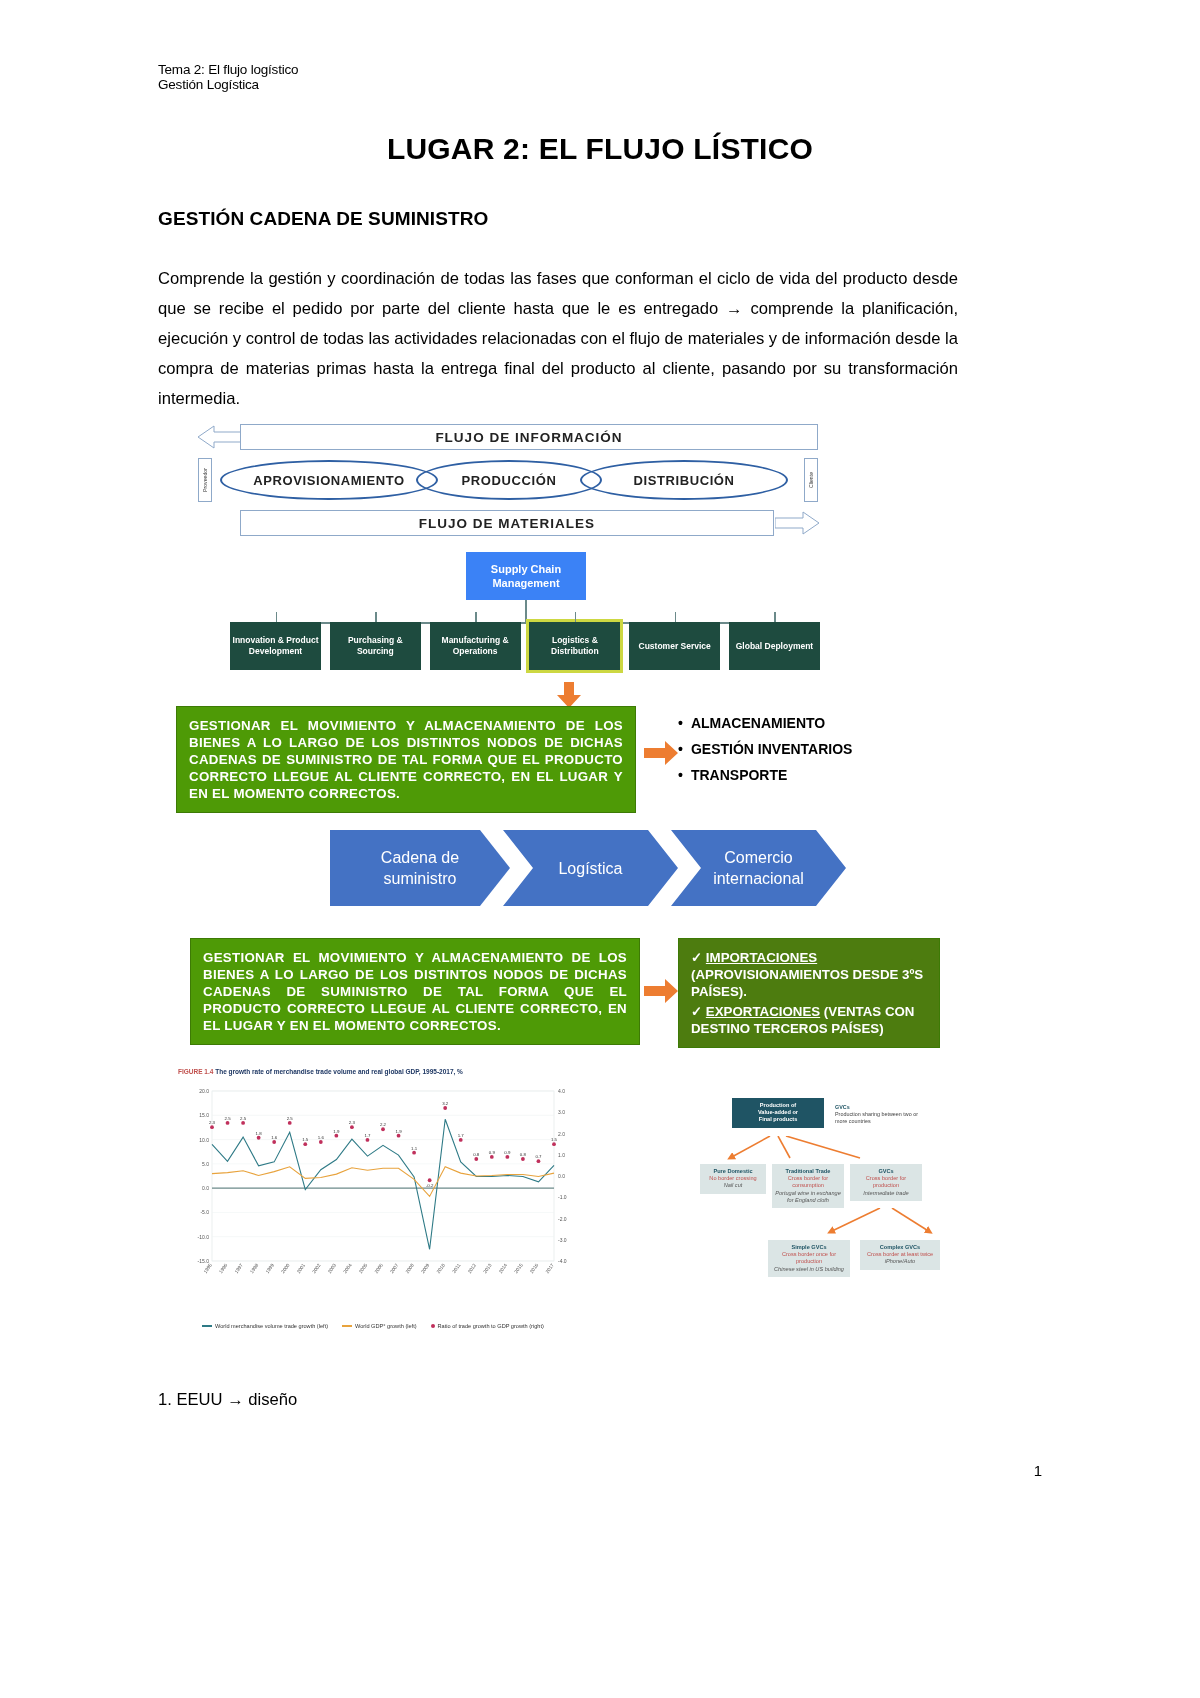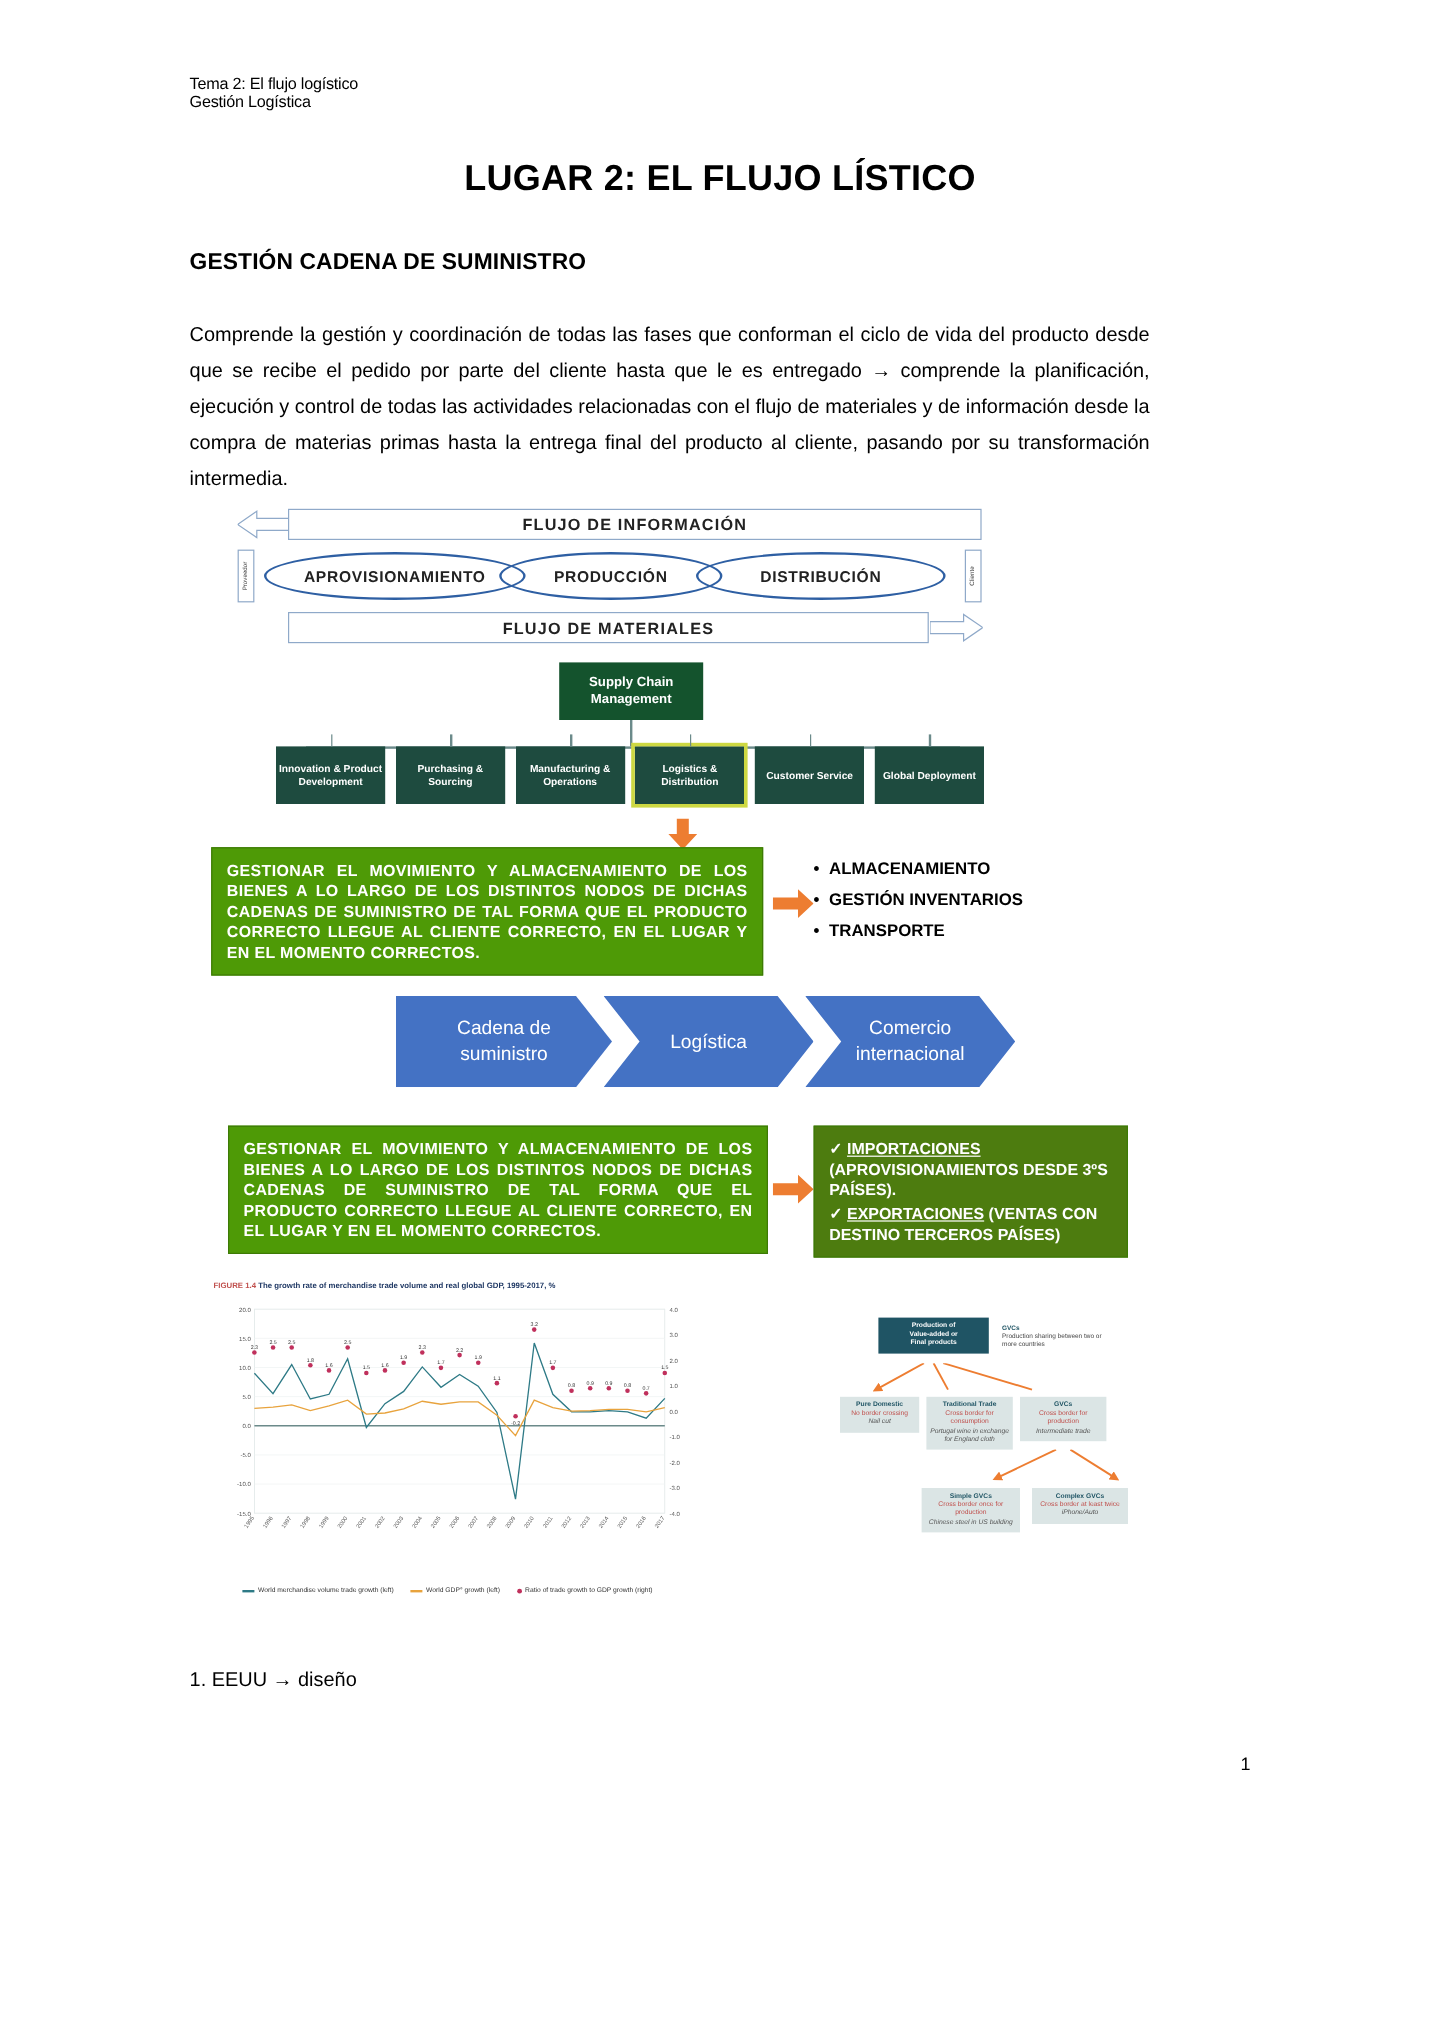--- a/index.html
+++ b/index.html
@@ -66,21 +66,21 @@
     top:-2px; display:flex; align-items:center; justify-content:center;
   }
   .sidebox span {
     transform:rotate(-90deg); font-size:5.2px; white-space:nowrap; color:#333;
   }
 
   
   .fig2 { position:absolute; top:552px; left:230px; width:590px; height:125px; }
   .scm-root {
     position:absolute; left:236px; top:0; width:120px; height:48px;
-    background:#14532d; color:#fff; font-size:11px; font-weight:bold;
+    background:#3b82f6; color:#fff; font-size:11px; font-weight:bold;
     display:flex; flex-direction:column; align-items:center; justify-content:center;
     line-height:14px;
   }
   .tree-v { position:absolute; left:295px; top:48px; width:2px; height:22px; background:#6b8a8a; }
   .tree-h { position:absolute; left:25px; top:70px; width:545px; height:1.5px; background:#6b8a8a; }
   .leafrow { position:absolute; left:0; top:70px; width:590px; display:flex; justify-content:space-between; }
   .leaf {
     width:91px; height:48px; background:#1e4b3f; color:#fff;
     font-size:8.5px; font-weight:bold; line-height:11px; text-align:center;
     display:flex; align-items:center; justify-content:center; padding:2px;

